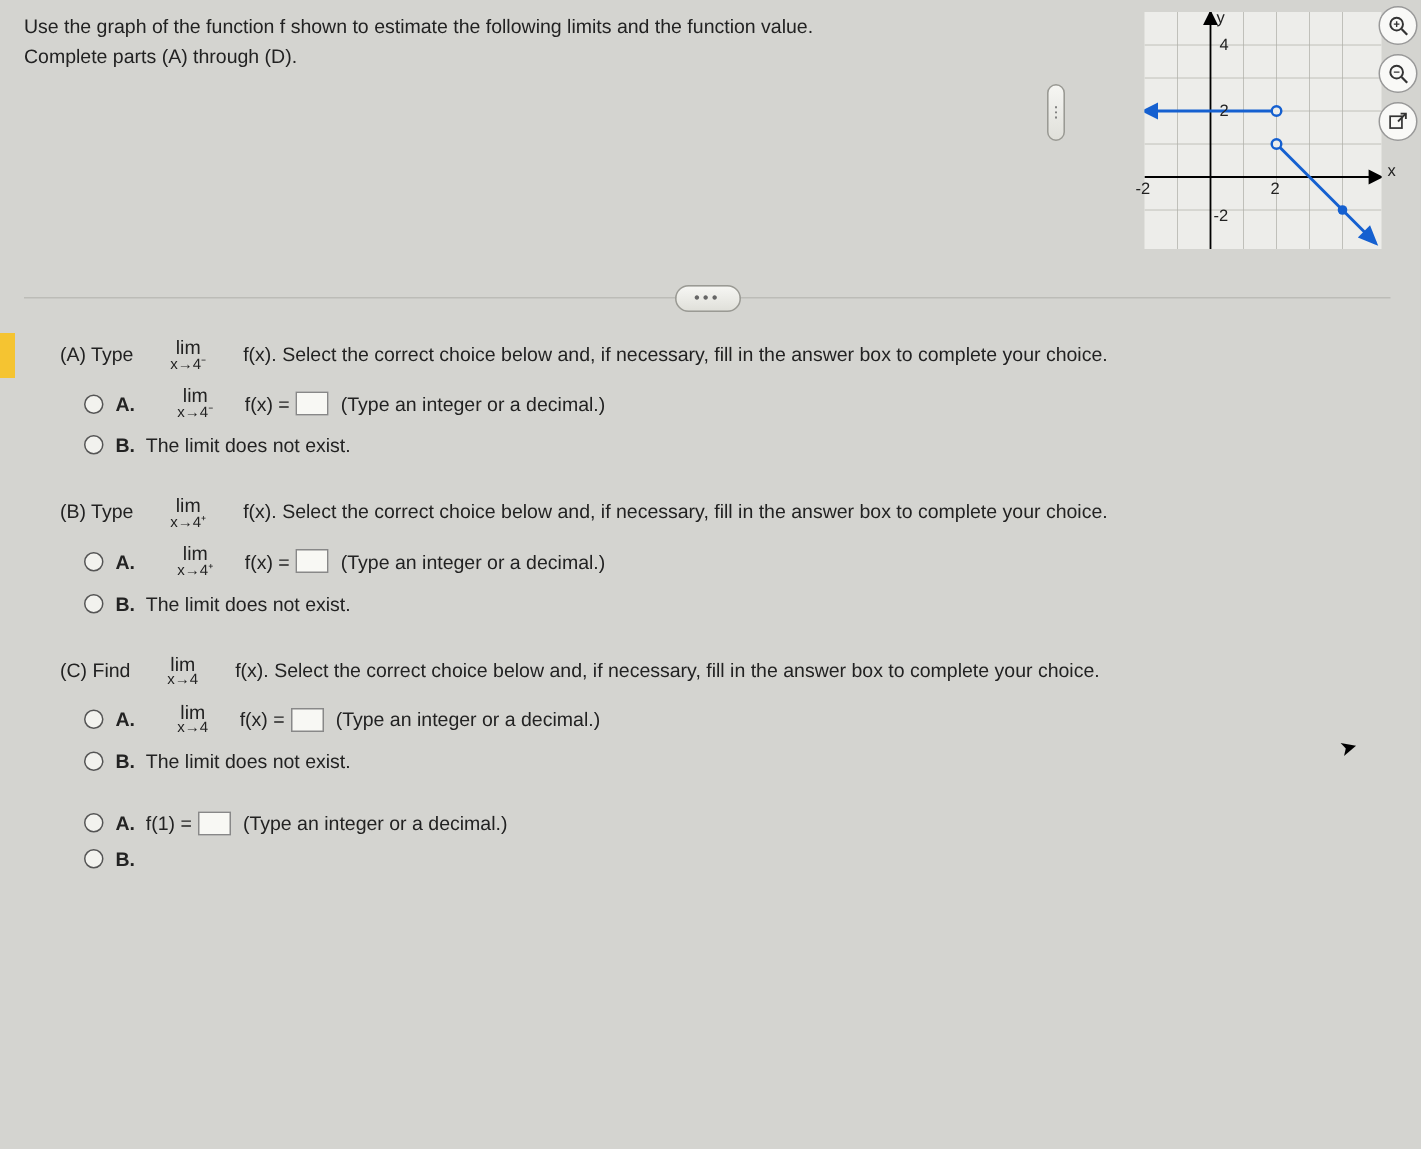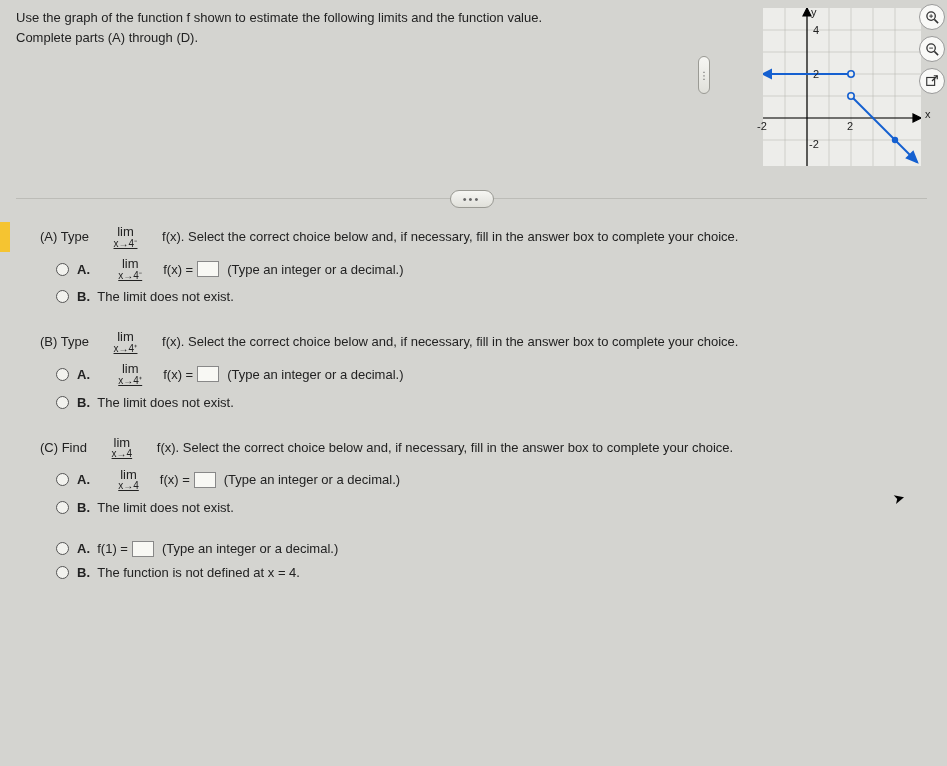--- a/index.html
+++ b/index.html
@@ -95,21 +95,21 @@
     display:inline-block;width:22px;height:16px;
     border:1px solid #888;background:#f8f8f4;
     margin:0 4px;vertical-align:middle;
   }
   .hint { margin-left:4px; }
   .lim {
     display:inline-block; text-align:center; vertical-align:middle;
     line-height:1.05; margin: 0 21px;
   }
   .lim .top { font-size:13px; }
-  .lim .bot { font-size:10px;text-decoration:underline; }
+  .lim .bot { font-size:10px; }
   .x-label { position:absolute; font-size:11px; }
   .cursor-icon {
     position:absolute;
     left: 893px; top: 490px;
     font-size:14px; color:#000;
     transform: rotate(-15deg);
     pointer-events:none;
   }
   .gold-strip {
     position:absolute;left:0;top:222px;width:10px;height:30px;background:#f5c431;
@@ -301,19 +301,18 @@
     <div class="subrow indent">
       <span class="radio"></span>
       <b>A.</b>&nbsp;&nbsp;
       <span>f(1) =</span>
       <span class="answer-box"></span>
       <span class="hint">(Type an integer or a decimal.)</span>
     </div>
     <div class="subrow indent">
       <span class="radio"></span>
       <b>B.</b>&nbsp;&nbsp;
-      <span>The function is not defined at x = 4.</span>
     </div>
   </div>
 
   <div class="cursor-icon">➤</div>
 
 </div>
 
 </body></html>

